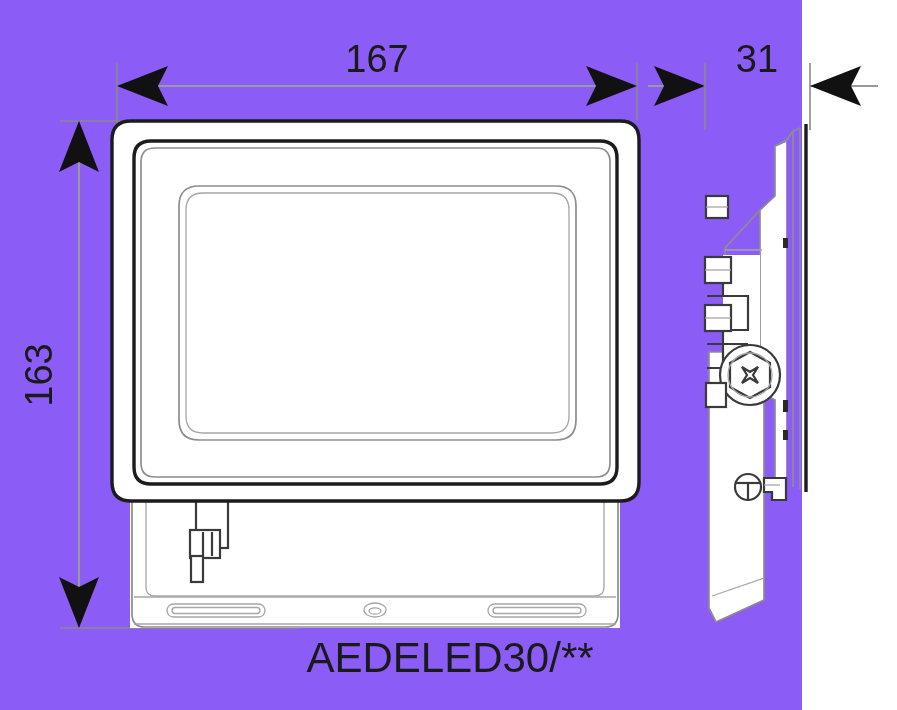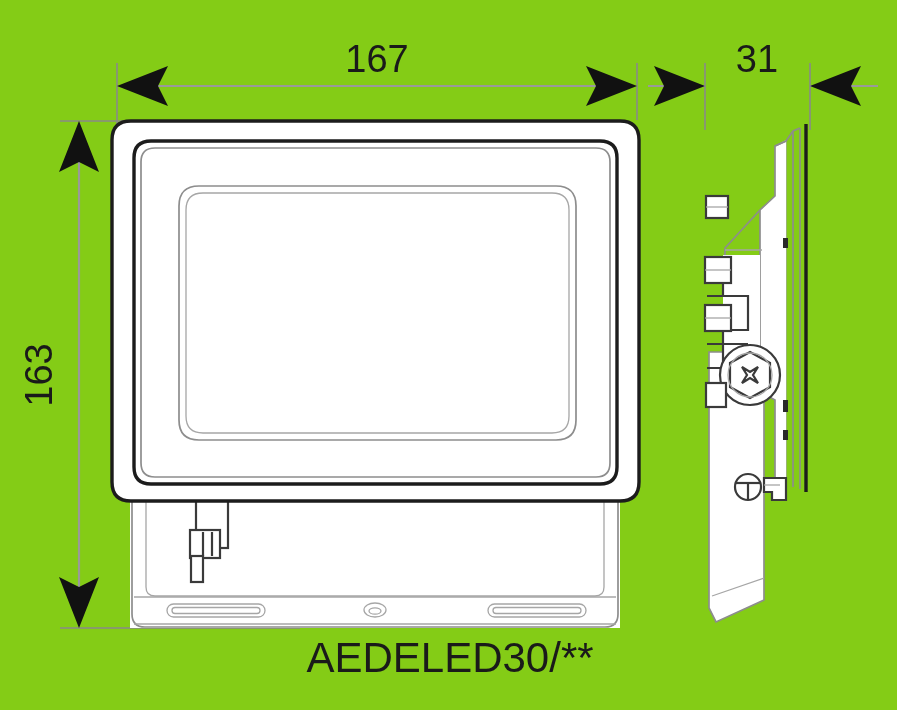--- a/index.html
+++ b/index.html
@@ -9,23 +9,23 @@
     background: #ffffff;
   }
   body {
     width: 897px;
     height: 710px;
     overflow: hidden;
     font-family: "Liberation Sans", sans-serif;
   }
   #drawing-root {
     position: relative;
-    width: 897px;
+    width: 802px;
     height: 710px;
-    background: #84cc16;
+    background: #8b5cf6;
   }
   svg#technical-drawing {
     display: block;
     width: 897px;
     height: 710px;
   }
   .dim-text {
     font-family: "Liberation Sans", sans-serif;
     font-size: 38px;
     fill: #1a1a1a;

